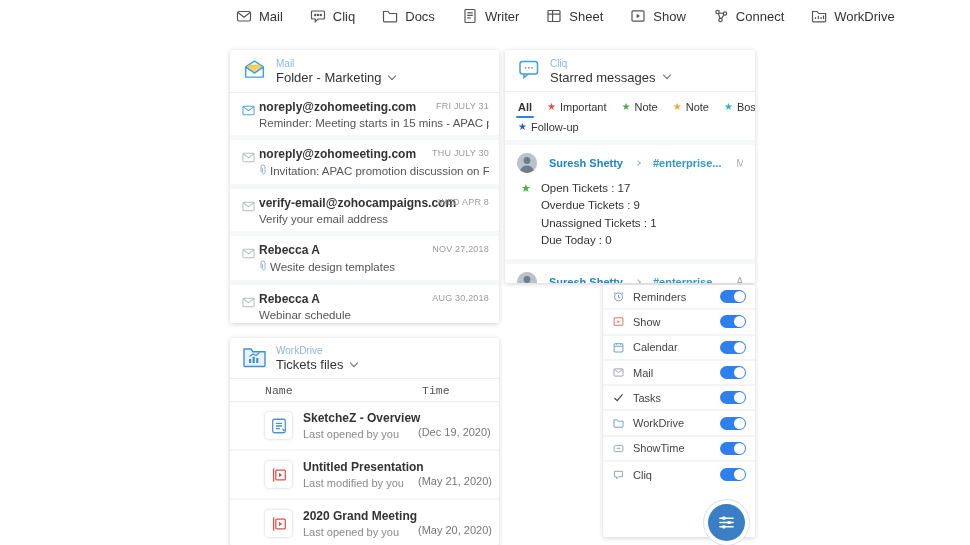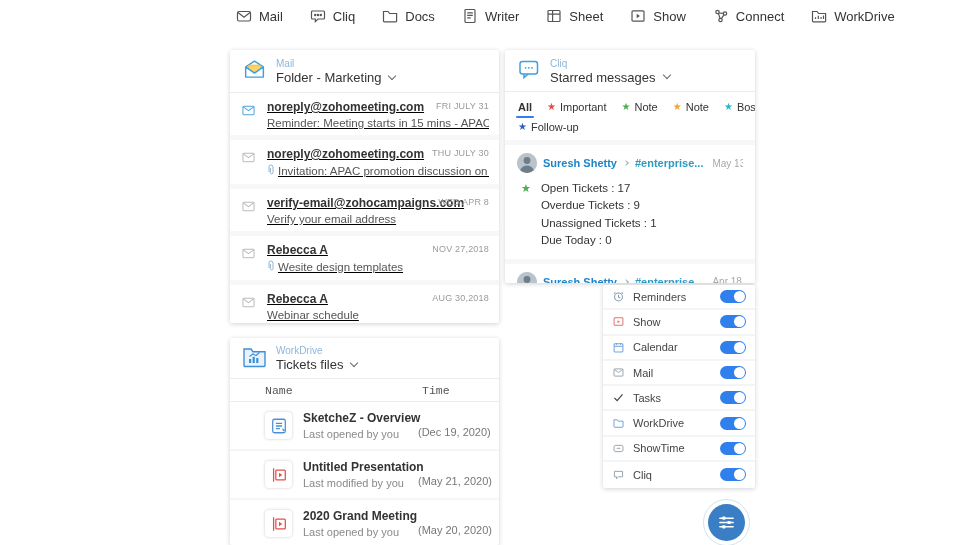--- a/index.html
+++ b/index.html
@@ -15,51 +15,51 @@
   .widget { position:absolute; background:#fff; border-radius:2px;
     box-shadow:0 1px 5px rgba(0,0,0,.18); overflow:hidden; }
   .whead { display:flex; align-items:center; gap:9px; padding:7px 12px 6px; border-bottom:1px solid #ececec; }
   .applabel { font-size:10px; color:#8fb6d9; line-height:1.2; }
   .wtitle { font-size:13px; font-weight:normal; color:#333; display:flex; align-items:center; cursor:pointer;justify-content:center; }
   .caret { width:6px; height:6px; border-right:1.4px solid #666; border-bottom:1.4px solid #666;
     transform:rotate(45deg); display:inline-block; margin:-4px 0 0 8px; }
 
   
   #mail-widget { left:230px; top:50px; width:269px; height:273px; }
-  .mrow { position:relative; padding:7px 10px 6px 12px; display:flex; gap:12px; border-bottom:5px solid #f6f7f8;text-decoration:underline; }
+  .mrow { position:relative; padding:7px 10px 6px 12px; display:flex; gap:4px; border-bottom:5px solid #f6f7f8; }
   .mrow:last-child { border-bottom:none; }
   .menv { flex-shrink:0; margin-top:2px; }
   .msender { font-size:12px; font-weight:bold; color:#333; }
   .msub { font-size:11.5px; color:#555; margin-top:3px; display:flex; align-items:center; gap:3px;
     white-space:nowrap; overflow:hidden; max-width:230px; }
   .mdate { position:absolute; top:8px; right:10px; font-size:9px; color:#9a9a9a; letter-spacing:.2px; }
 
   
   #cliq-widget { left:505px; top:50px; width:250px; height:233px; }
   .tabs { padding:9px 13px 0; border-bottom:5px solid #f6f7f8; }
   .tabrow1 { display:flex; gap:15px; align-items:flex-start; }
   .tab { font-size:11px; color:#333; display:flex; gap:4px; align-items:center; padding-bottom:8px; position:relative; cursor:pointer; }
   .tab.active { font-weight:bold; }
   .tab.active::after { content:""; position:absolute; left:-2px; right:-2px; bottom:3px; height:2px; background:#2f80ed; border-radius:1px; }
   .tabrow2 { display:flex; padding:0 0 7px; }
   .tstar { font-size:10px; line-height:1; }
   .cmsg { padding:8px 12px 9px; border-bottom:5px solid #f6f7f8; }
   .cmsg:last-child { border-bottom:none; }
-  .cmsg-head { display:flex; align-items:center; gap:6px; white-space:nowrap; overflow:hidden; }
+  .cmsg-head { display:flex; align-items:center; gap:12px; white-space:nowrap; overflow:hidden; }
   .avatar { width:20px; height:20px; border-radius:50%; background:#cfd6dc; overflow:hidden; flex-shrink:0; }
   .cname { font-size:11px; font-weight:bold; color:#1d84c7; }
   .csep { width:4px; height:4px; border-right:1.2px solid #9ab0be; border-bottom:1.2px solid #9ab0be; transform:rotate(-45deg); margin:0 1px; flex-shrink:0; }
   .cchan { font-size:11px; font-weight:bold; color:#2e9bc0; }
   .ctime { font-size:10px; color:#a8a8a8; margin-left:3px; }
   .cmsg-body { display:flex; gap:10px; margin-top:7px; padding-left:4px; }
   .cstar { font-size:11px; line-height:1.5; }
   .clines div { font-size:11.5px; color:#333; line-height:1.52; }
 
   
-  #toggle-panel { left:603px; top:285px; width:152px; height:203px; }
+  #toggle-panel { left:603px; top:285px; width:152px; height:252px; }
   .trow { display:flex; align-items:center; gap:8px; height:25.3px; padding:0 9px; border-bottom:2px solid #f3f4f5; }
   .trow:last-child { border-bottom:none; }
   .tlabel { font-size:11px; color:#444; }
   .switch { margin-left:auto; width:26px; height:13px; border-radius:7px; background:#2f80ed; position:relative; cursor:pointer; flex-shrink:0; }
   .switch::after { content:""; position:absolute; right:1px; top:1px; width:11px; height:11px; border-radius:50%; background:#fff; }
   .ticon { width:13px; display:flex; justify-content:center; flex-shrink:0; }
 
   
   #workdrive-widget { left:230px; top:338px; width:269px; height:207px; }
   .colhead { position:relative; height:23px; border-bottom:1px solid #ececec; font-size:11.5px; color:#555;font-family:Liberation Mono, monospace; }

